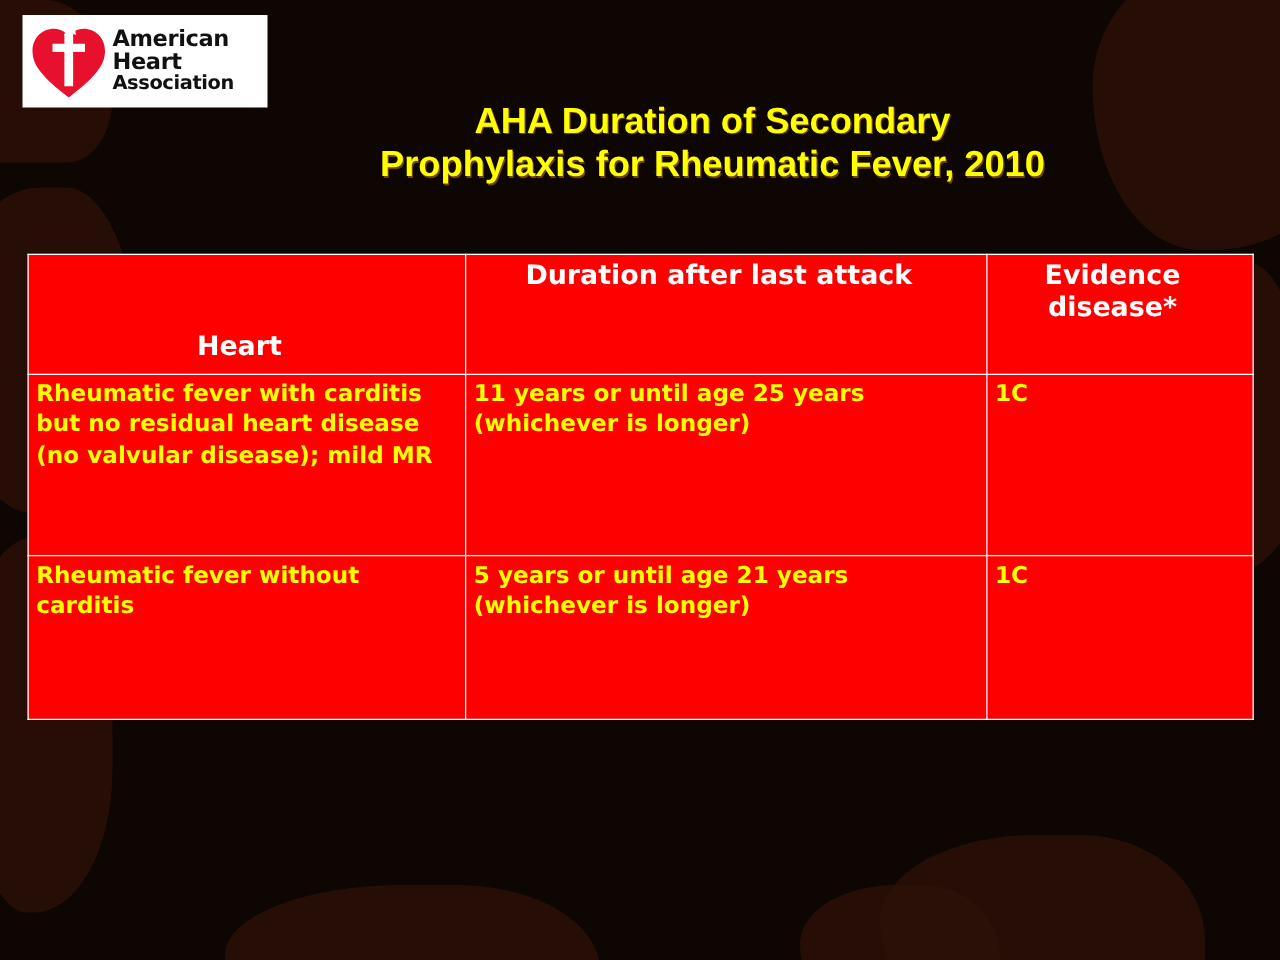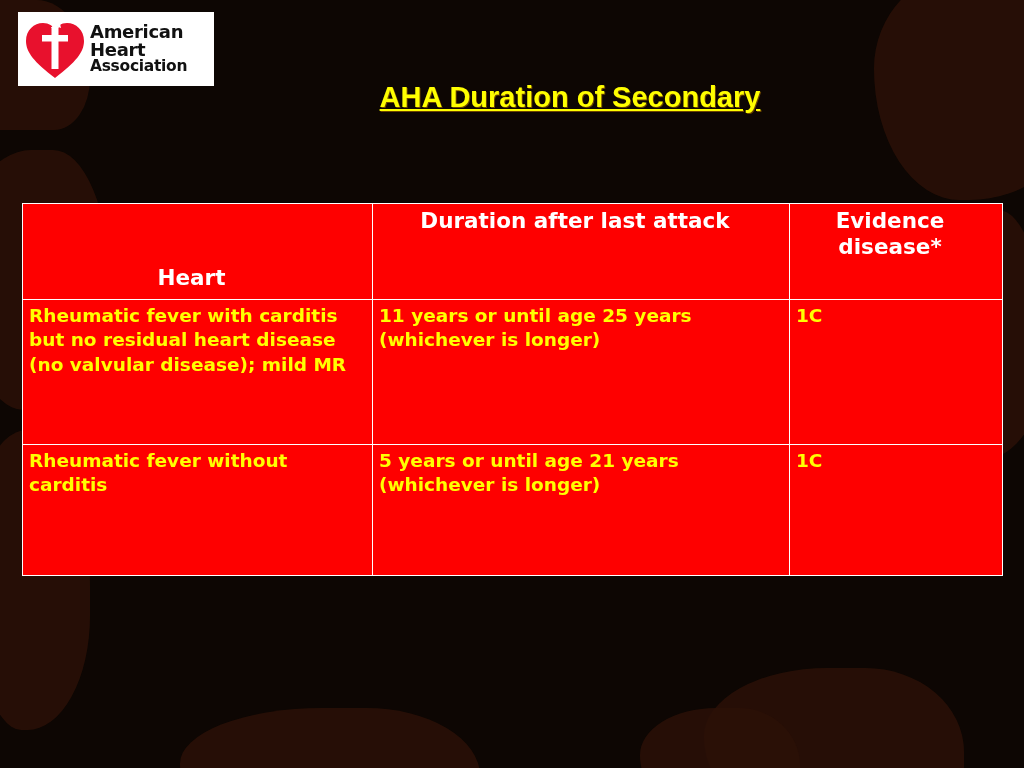--- a/index.html
+++ b/index.html
@@ -80,21 +80,20 @@
     left: 150px;
     top: 80px;
     width: 840px;
     text-align: center;
     color: #ffff00;
     font-family: "Liberation Sans", sans-serif;
     font-weight: bold;
     font-size: 29px;
     line-height: 1.22;
     text-shadow: 1px 1px 0 #6b4400;
-    text-decoration: underline;
   }
 
   
   .tbl-wrap {
     position: absolute;
     left: 22px;
     top: 203px;
     width: 980px;
   }
   table.aha {
@@ -166,20 +165,21 @@
     </div>
     <div class="logo-text">
       <span>American</span>
       <span>Heart</span>
       <span class="small">Association</span>
     </div>
   </div>
 
   <div class="title">
     <div>AHA Duration of Secondary</div>
+    <div>Prophylaxis for Rheumatic Fever, 2010</div>
   </div>
 
   <div class="tbl-wrap">
     <table class="aha">
       <colgroup>
         <col class="c1">
           <col class="c2">
           <col class="c3">
       </colgroup>
       <thead>

